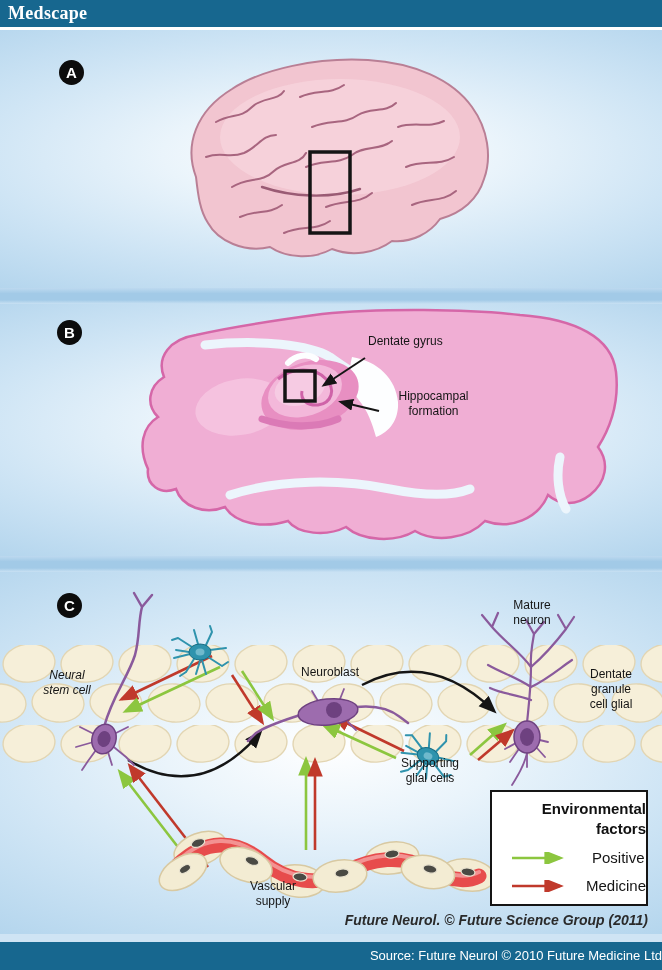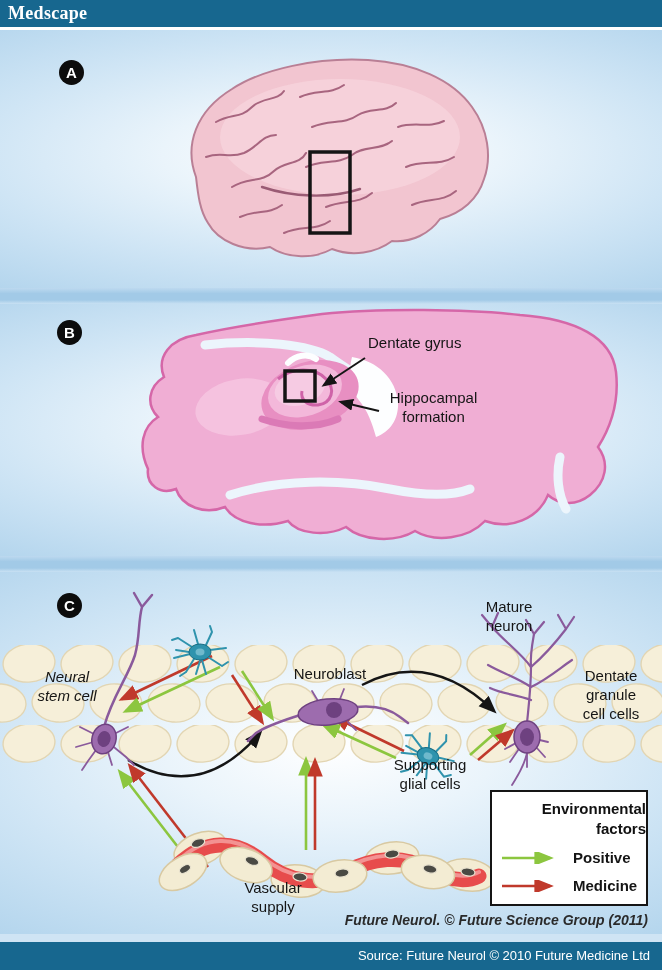--- a/index.html
+++ b/index.html
@@ -13,38 +13,38 @@
   
   .panel{width:662px;
     background:radial-gradient(ellipse 85% 70% at 50% 48%,
       #ffffff 0%, #eaf4fb 30%, #cfe5f5 62%, #b0d3ec 100%);}
   .pA{height:258px;} .pB{height:252px;} .pC{height:362px;}
   .divider{height:16px;width:662px;
     background:linear-gradient(180deg,#bdd9ef 0%,#a2cae7 35%,#a2cae7 75%,#c9e1f3 100%);}
   .strip{height:8px;background:#cfe4f4;}
   
   .footer{height:28px;background:#17678f;color:#fff;font-size:13px;
-          text-align:right;line-height:28px;padding-right:12px;box-sizing:border-box;}
+          text-align:right;line-height:28px;box-sizing:border-box;}
   
   .overlay{position:absolute;left:0;top:0;width:662px;height:970px;pointer-events:none;}
   
   .abs{position:absolute;}
   .badge{width:25px;height:25px;border-radius:50%;background:#0c0c0c;color:#fff;
          font-weight:bold;font-size:15px;display:flex;align-items:center;
          justify-content:center;}
-  .lbl{font-size:15px;color:#151515;white-space:pre-line;line-height:1.25;}
+  .lbl{font-size:12px;color:#151515;white-space:pre-line;line-height:1.25;}
   .ctr{text-align:center;}
   .citation{font-size:14px;font-style:italic;font-weight:bold;color:#2a2a2a;}
   
   .legend{position:absolute;left:490px;top:790px;width:158px;height:116px;
           background:#fff;border:2px solid #151515;box-sizing:border-box;
           display:flex;flex-direction:column;align-items:stretch;}
   .legend-title{font-size:15px;font-weight:bold;color:#111;text-align:right;
                 white-space:pre-line;line-height:1.3;margin-top:7px;}
-  .legend-row{display:flex;align-items:center;gap:9px;padding-left:8px;margin-top:11px;font-weight:bold;}
+  .legend-row{display:flex;align-items:center;gap:18px;padding-left:18px;margin-top:11px;}
   .legend-row .lab{font-size:15px;color:#151515;}
 </style>
 </head>
 <body>
 
 <div class="stage">
 
   <div class="topbar">
     <span class="brand">Medscape</span>
   </div>
@@ -227,25 +227,25 @@
   <div class="abs badge" style="left:57px;top:320px;">B</div>
   <div class="abs badge" style="left:57px;top:593px;">C</div>
 
   <div class="abs lbl" style="left:368px;top:334px;width:120px;">Dentate gyrus</div>
   <div class="abs lbl ctr" style="left:381px;top:389px;width:105px;">Hippocampal
 formation</div>
 
   <div class="abs lbl ctr" style="left:12px;top:668px;width:110px;font-style:italic;">Neural
 stem cell</div>
   <div class="abs lbl ctr" style="left:276px;top:665px;width:108px;">Neuroblast</div>
-  <div class="abs lbl ctr" style="left:460px;top:598px;width:98px;">Mature
+  <div class="abs lbl ctr" style="left:483px;top:598px;width:98px;">Mature
 neuron</div>
   <div class="abs lbl ctr" style="left:564px;top:667px;width:94px;">Dentate
 granule
-cell cells</div>
+cell glial</div>
   <div class="abs lbl ctr" style="left:374px;top:756px;width:112px;">Supporting
 glial cells</div>
   <div class="abs lbl ctr" style="left:214px;top:879px;width:118px;text-align:center;">Vascular
 supply</div>
 
   <div class="legend">
     <div class="legend-title">Environmental
 factors</div>
     <div class="legend-row">
       <svg width="64" height="12">

